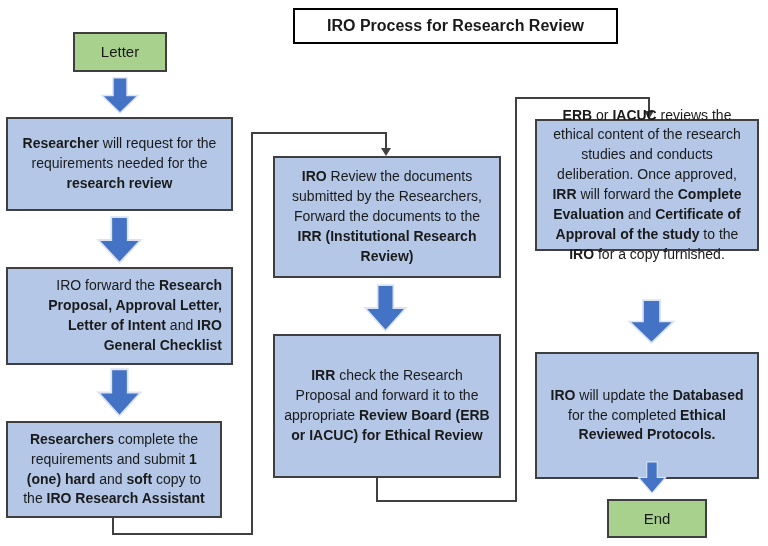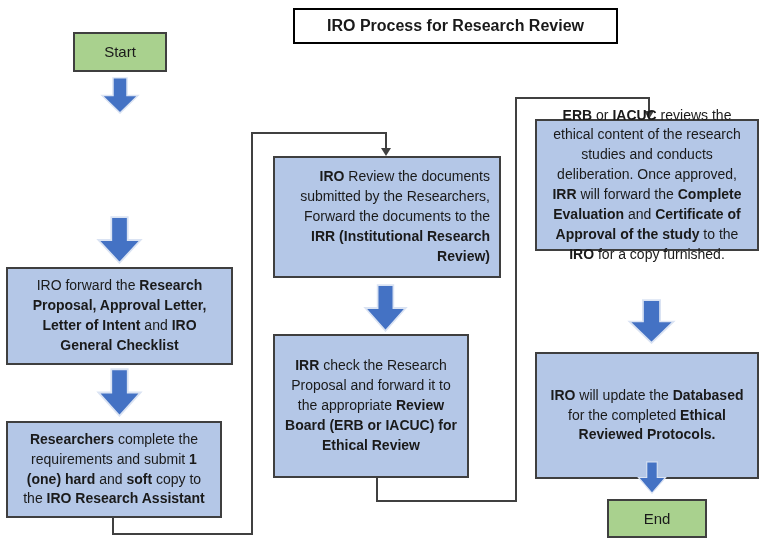--- a/index.html
+++ b/index.html
@@ -20,59 +20,62 @@
   .chead{position:absolute;width:0;height:0;border-left:5px solid transparent;
          border-right:5px solid transparent;border-top:8px solid var(--connector,#404040);}
 </style>
 </head>
 <body>
 
 <div id="stage">
 
   <div class="box title-box" style="left:293px;top:8px;width:325px;height:35px;">IRO Process for Research Review</div>
 
-  <div class="box terminal" style="left:73px;top:32px;width:94px;height:40px;">Start</div>
+  <div class="box terminal" style="left:73px;top:32px;width:94px;height:40px;">Letter</div>
 
   <svg class="block-arrow" style="left:100px;top:77px;" width="40" height="37" viewBox="0 0 40 40" preserveAspectRatio="none">
     <polygon points="13,1 27,1 27,20 38,20 20,39 2,20 13,20"></polygon>
   </svg>
 
+  <div class="box process" style="left:6px;top:117px;width:227px;height:94px;">
+      <span><span style="font-weight: 700;">Researcher</span><span> will request for the requirements needed for the </span><span style="font-weight: 700;">research review</span></span>
+    </div>
 
   <svg class="block-arrow" style="left:96px;top:216px;" width="47" height="48" viewBox="0 0 40 40" preserveAspectRatio="none">
     <polygon points="13,1 27,1 27,20 38,20 20,39 2,20 13,20"></polygon>
   </svg>
 
-  <div class="box process" style="left:6px;top:267px;width:227px;height:98px;">
+  <div class="box process" style="left:6px;top:267px;width:227px;height:98px;text-align:right;">
       <span><span>IRO forward the </span><span style="font-weight: 700;">Research Proposal, Approval Letter, Letter of Intent</span><span> and </span><span style="font-weight: 700;">IRO General Checklist</span></span>
     </div>
 
   <svg class="block-arrow" style="left:96px;top:368px;" width="47" height="49" viewBox="0 0 40 40" preserveAspectRatio="none">
     <polygon points="13,1 27,1 27,20 38,20 20,39 2,20 13,20"></polygon>
   </svg>
 
   <div class="box process" style="left:6px;top:421px;width:216px;height:97px;">
       <span><span style="font-weight: 700;">Researchers</span><span> complete the requirements and submit </span><span style="font-weight: 700;">1 (one) hard</span><span> and </span><span style="font-weight: 700;">soft</span><span> copy to the </span><span style="font-weight: 700;">IRO Research Assistant</span></span>
     </div>
 
   <div class="cline" style="left:112px;top:517px;width:2px;height:18px;"></div>
   <div class="cline" style="left:112px;top:533px;width:141px;height:2px;"></div>
   <div class="cline" style="left:251px;top:132px;width:2px;height:403px;"></div>
   <div class="cline" style="left:251px;top:132px;width:136px;height:2px;"></div>
   <div class="cline" style="left:385px;top:132px;width:2px;height:17px;"></div>
   <div class="chead" style="left:381px;top:148px;"></div>
 
-  <div class="box process" style="left:273px;top:156px;width:228px;height:122px;text-align:right;">
+  <div class="box process" style="left:273px;top:156px;width:228px;height:122px;">
       <span><span style="font-weight: 700;">IRO</span><span> Review the documents submitted by the Researchers, Forward the documents to the </span><span style="font-weight: 700;">IRR (Institutional Research Review)</span></span>
     </div>
 
   <svg class="block-arrow" style="left:363px;top:284px;" width="45" height="48" viewBox="0 0 40 40" preserveAspectRatio="none">
     <polygon points="13,1 27,1 27,20 38,20 20,39 2,20 13,20"></polygon>
   </svg>
 
-  <div class="box process" style="left:273px;top:334px;width:196px;height:144px;">
+  <div class="box process" style="left:273px;top:334px;width:228px;height:144px;">
       <span><span style="font-weight: 700;">IRR</span><span> check the Research Proposal and forward it to the appropriate </span><span style="font-weight: 700;">Review Board (ERB or IACUC) for Ethical Review</span></span>
     </div>
 
   <div class="cline" style="left:376px;top:478px;width:2px;height:24px;"></div>
   <div class="cline" style="left:376px;top:500px;width:141px;height:2px;"></div>
   <div class="cline" style="left:515px;top:97px;width:2px;height:405px;"></div>
   <div class="cline" style="left:515px;top:97px;width:135px;height:2px;"></div>
   <div class="cline" style="left:648px;top:97px;width:2px;height:15px;"></div>
   <div class="chead" style="left:644px;top:111px;"></div>
 

